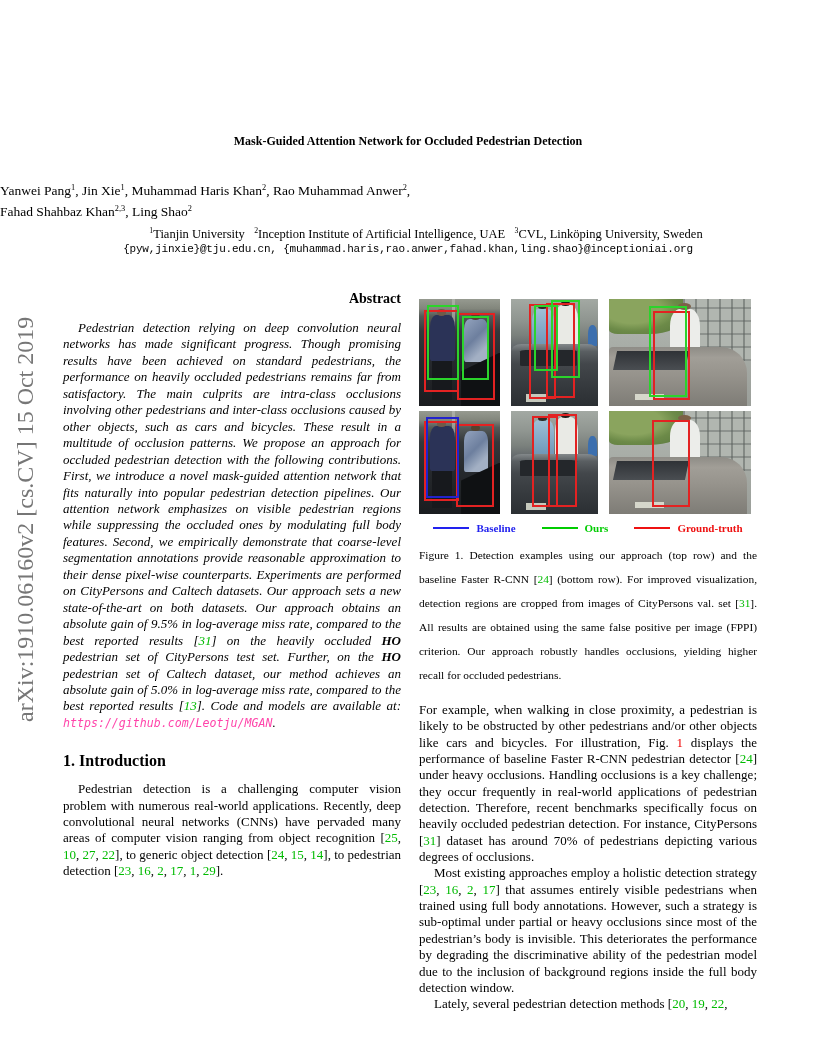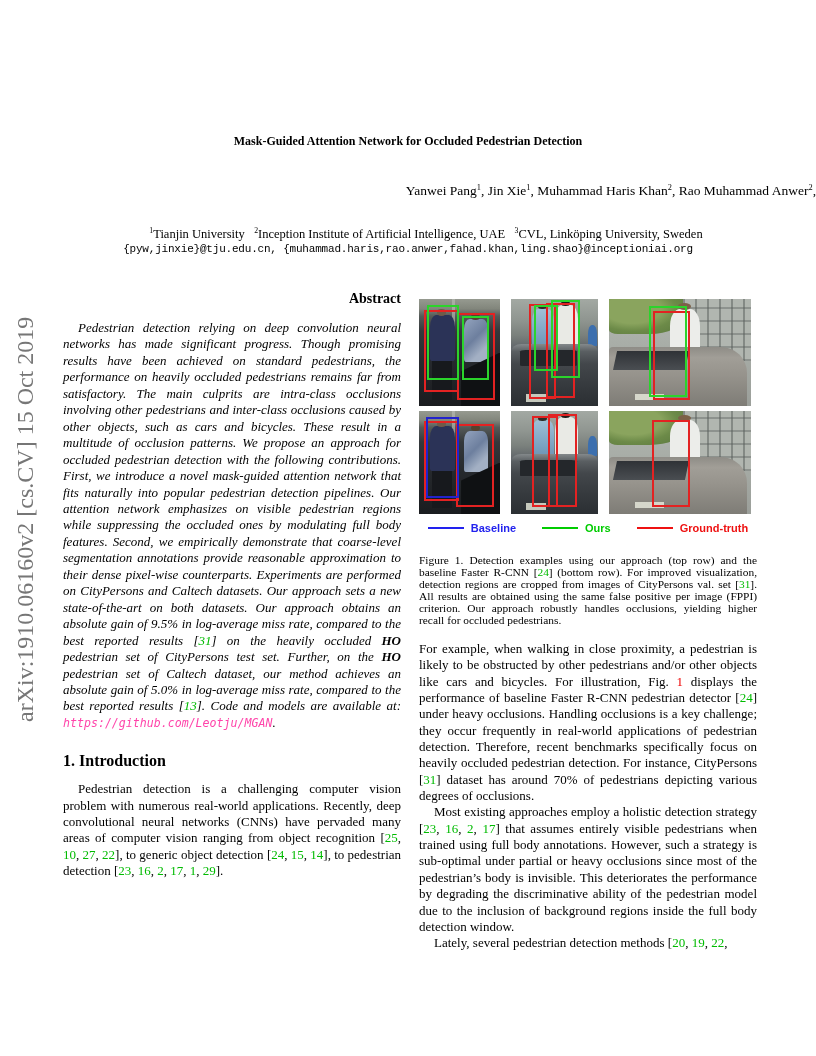--- a/index.html
+++ b/index.html
@@ -2,21 +2,21 @@
 <html lang="en"><head>
 <meta charset="utf-8">
 <style>
   html,body{margin:0;padding:0;background:#ffffff;}
   .page{position:relative;width:816px;height:1056px;background:#fff;color:#000;
         font-family:"Liberation Serif",serif;overflow:hidden;}
 
   
   .title{position:absolute;left:0;right:0;top:134px;margin:0;text-align:center;
          font-size:12px;font-weight:bold;}
-  .authors{position:absolute;left:0;right:0;text-align:right;font-size:13.5px;}
+  .authors{position:absolute;left:0;right:0;text-align:left;font-size:13.5px;}
   .authors-l1{top:183px}
   .authors-l2{top:204px}
   .affil{position:absolute;left:0;right:0;top:227px;text-align:center;font-size:12.5px;padding-left:36px;}
   .emails{position:absolute;left:0;right:0;top:243px;text-align:center;
           font-family:"Liberation Mono",monospace;font-size:11px;letter-spacing:-0.2px;}
 
   
   .arxiv-banner{position:absolute;left:12px;top:268px;height:502px;
     writing-mode:vertical-rl;transform:rotate(180deg);
     font-size:24px;color:#767676;white-space:nowrap;text-align:center;
@@ -80,34 +80,35 @@
   .sh-c-person{left:43%;top:9%;width:21%;height:46%;background:#ecedea;border-radius:34% 34% 0 0;}
   .sh-c-person::before{content:"";position:absolute;left:26%;top:-12%;width:44%;height:14%;background:#7c6048;border-radius:50%;}
   .sh-c-car{left:0;top:45%;width:97%;height:55%;border-radius:4px 26px 0 0;
     background:linear-gradient(180deg,#8e8c86 0%,#a19e97 18%,#96938c 48%,#7e7c76 100%);}
   .sh-c-car::before{content:"";position:absolute;left:4%;top:7%;width:52%;height:33%;
     background:linear-gradient(180deg,#2f3236 0%,#4a4e52 100%);transform:skewX(-12deg);}
   .sh-c-car::after{content:"";position:absolute;left:19%;top:79%;width:21%;height:11%;background:#d6d7cb;}
 
   
   .legend{display:flex;justify-content:center;align-items:flex-end;gap:26px;margin:8px 0 5px 0;
-          font-family:Liberation Sans, sans-serif;font-weight:bold;font-size:11px;}
+          font-family:Liberation Serif, serif;font-weight:bold;font-size:11px;}
   .leg-item{display:flex;align-items:center;gap:7px;}
   .leg-line{display:inline-block;width:36px;height:2px;}
-  .caption{font-size:11.4px;line-height:12px;text-align:justify;margin-top:20px;}
+  .caption{font-size:11.4px;line-height:24px;text-align:justify;margin-top:9px;}
 </style>
 </head>
 <body>
 
 <div class="page">
 
   <div class="arxiv-banner">arXiv:1910.06160v2  [cs.CV]  15 Oct 2019</div>
 
   <h1 class="title">Mask-Guided Attention Network for Occluded Pedestrian Detection</h1>
   <div class="authors authors-l1"><span>Yanwei Pang</span><span class="seg-sup">1</span><span>, Jin Xie</span><span class="seg-sup">1</span><span>, Muhammad Haris Khan</span><span class="seg-sup">2</span><span>, Rao Muhammad Anwer</span><span class="seg-sup">2</span><span>,</span></div>
+  <div class="authors authors-l2"><span>Fahad Shahbaz Khan</span><span class="seg-sup">2,3</span><span>, Ling Shao</span><span class="seg-sup">2</span></div>
   <div class="affil"><span class="seg-sup">1</span><span>Tianjin University&nbsp;&nbsp;&nbsp;</span><span class="seg-sup">2</span><span>Inception Institute of Artificial Intelligence, UAE&nbsp;&nbsp;&nbsp;</span><span class="seg-sup">3</span><span>CVL, Linköping University, Sweden</span></div>
   <div class="emails">{pyw,jinxie}@tju.edu.cn, {muhammad.haris,rao.anwer,fahad.khan,ling.shao}@inceptioniai.org</div>
 
   <div class="col col-left">
     <div class="abs-head">Abstract</div>
     <p class="abs-body indent"><span>Pedestrian detection relying on deep convolution neural networks has made significant progress. Though promising results have been achieved on standard pedestrians, the performance on heavily occluded pedestrians remains far from satisfactory. The main culprits are intra-class occlusions involving other pedestrians and inter-class occlusions caused by other objects, such as cars and bicycles. These result in a multitude of occlusion patterns. We propose an approach for occluded pedestrian detection with the following contributions. First, we introduce a novel mask-guided attention network that fits naturally into popular pedestrian detection pipelines. Our attention network emphasizes on visible pedestrian regions while suppressing the occluded ones by modulating full body features. Second, we empirically demonstrate that coarse-level segmentation annotations provide reasonable approximation to their dense pixel-wise counterparts. Experiments are performed on CityPersons and Caltech datasets. Our approach sets a new state-of-the-art on both datasets. Our approach obtains an absolute gain of 9.5% in log-average miss rate, compared to the best reported results [</span><span class="seg-cite">31</span><span>] on the heavily occluded </span><span class="seg-b">HO</span><span> pedestrian set of CityPersons test set. Further, on the </span><span class="seg-b">HO</span><span> pedestrian set of Caltech dataset, our method achieves an absolute gain of 5.0% in log-average miss rate, compared to the best reported results [</span><span class="seg-cite">13</span><span>]. Code and models are available at: </span><span class="seg-url">https://github.com/Leotju/MGAN</span><span>.</span></p>
     <div class="sec-head">1. Introduction</div>
     <p class="body indent"><span>Pedestrian detection is a challenging computer vision problem with numerous real-world applications. Recently, deep convolutional neural networks (CNNs) have pervaded many areas of computer vision ranging from object recognition [</span><span class="seg-cite">25</span><span>, </span><span class="seg-cite">10</span><span>, </span><span class="seg-cite">27</span><span>, </span><span class="seg-cite">22</span><span>], to generic object detection [</span><span class="seg-cite">24</span><span>, </span><span class="seg-cite">15</span><span>, </span><span class="seg-cite">14</span><span>], to pedestrian detection [</span><span class="seg-cite">23</span><span>, </span><span class="seg-cite">16</span><span>, </span><span class="seg-cite">2</span><span>, </span><span class="seg-cite">17</span><span>, </span><span class="seg-cite">1</span><span>, </span><span class="seg-cite">29</span><span>].</span></p>
   </div>
 

